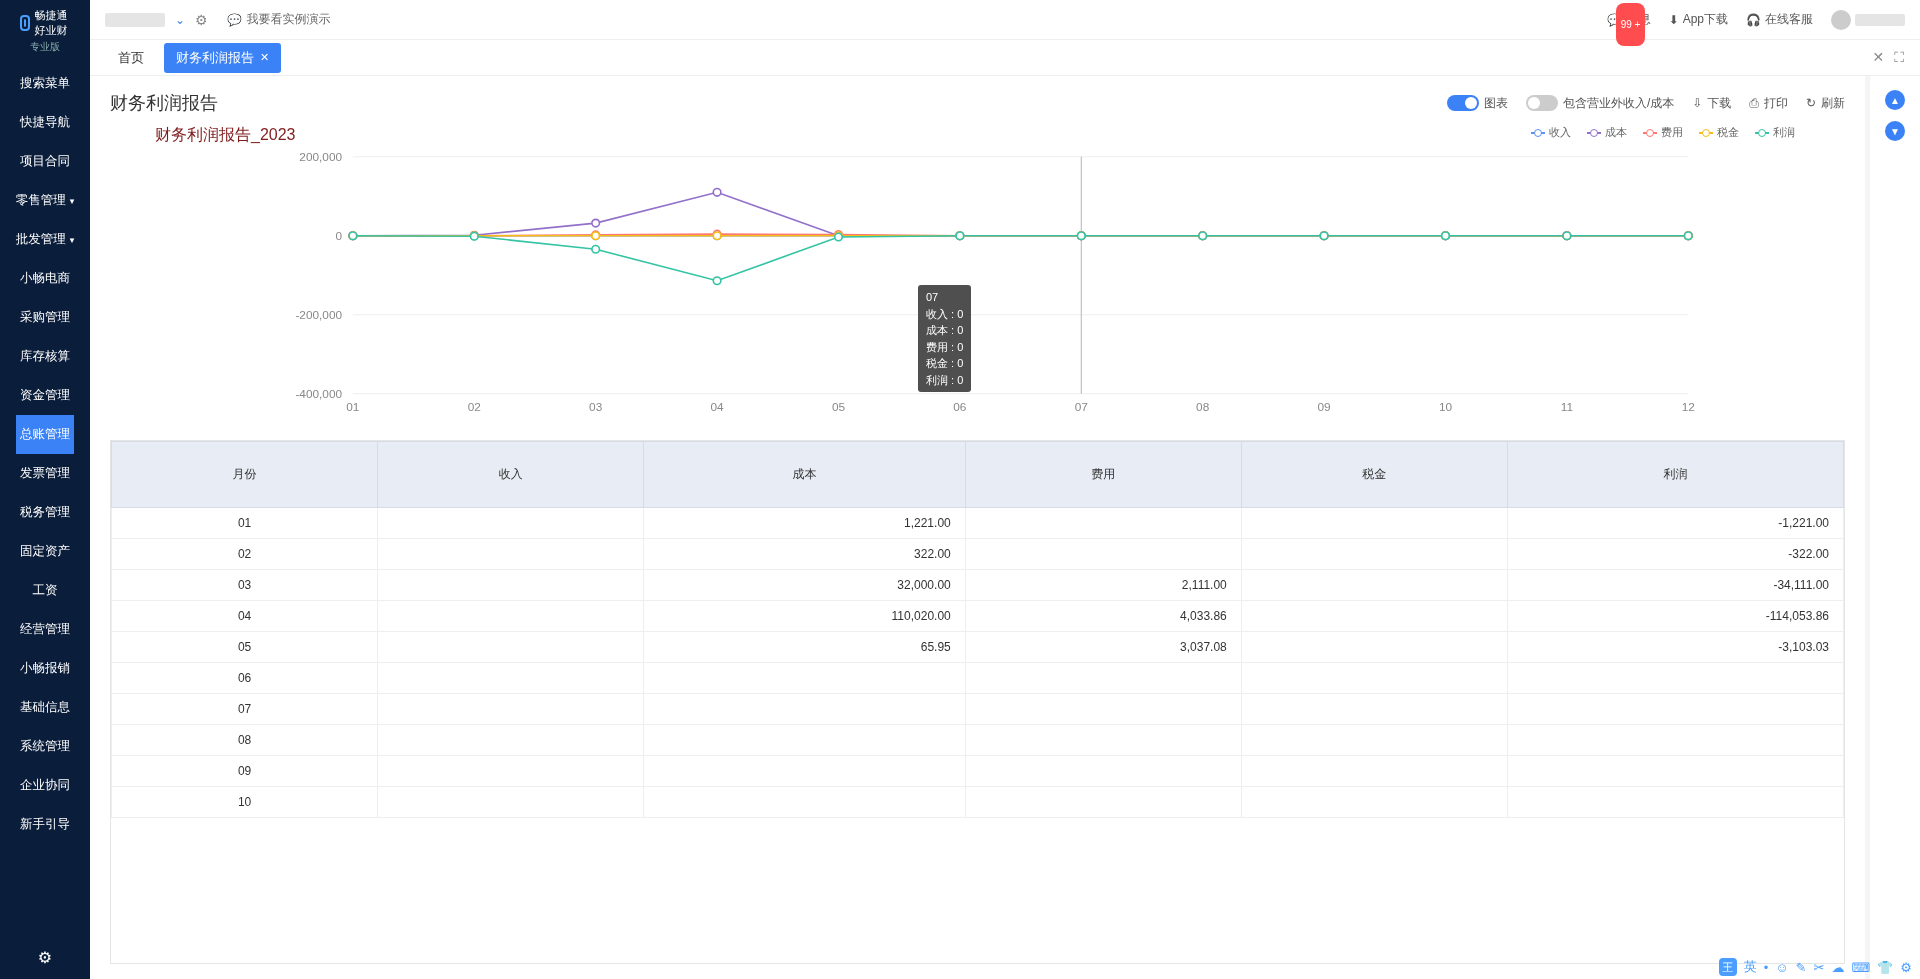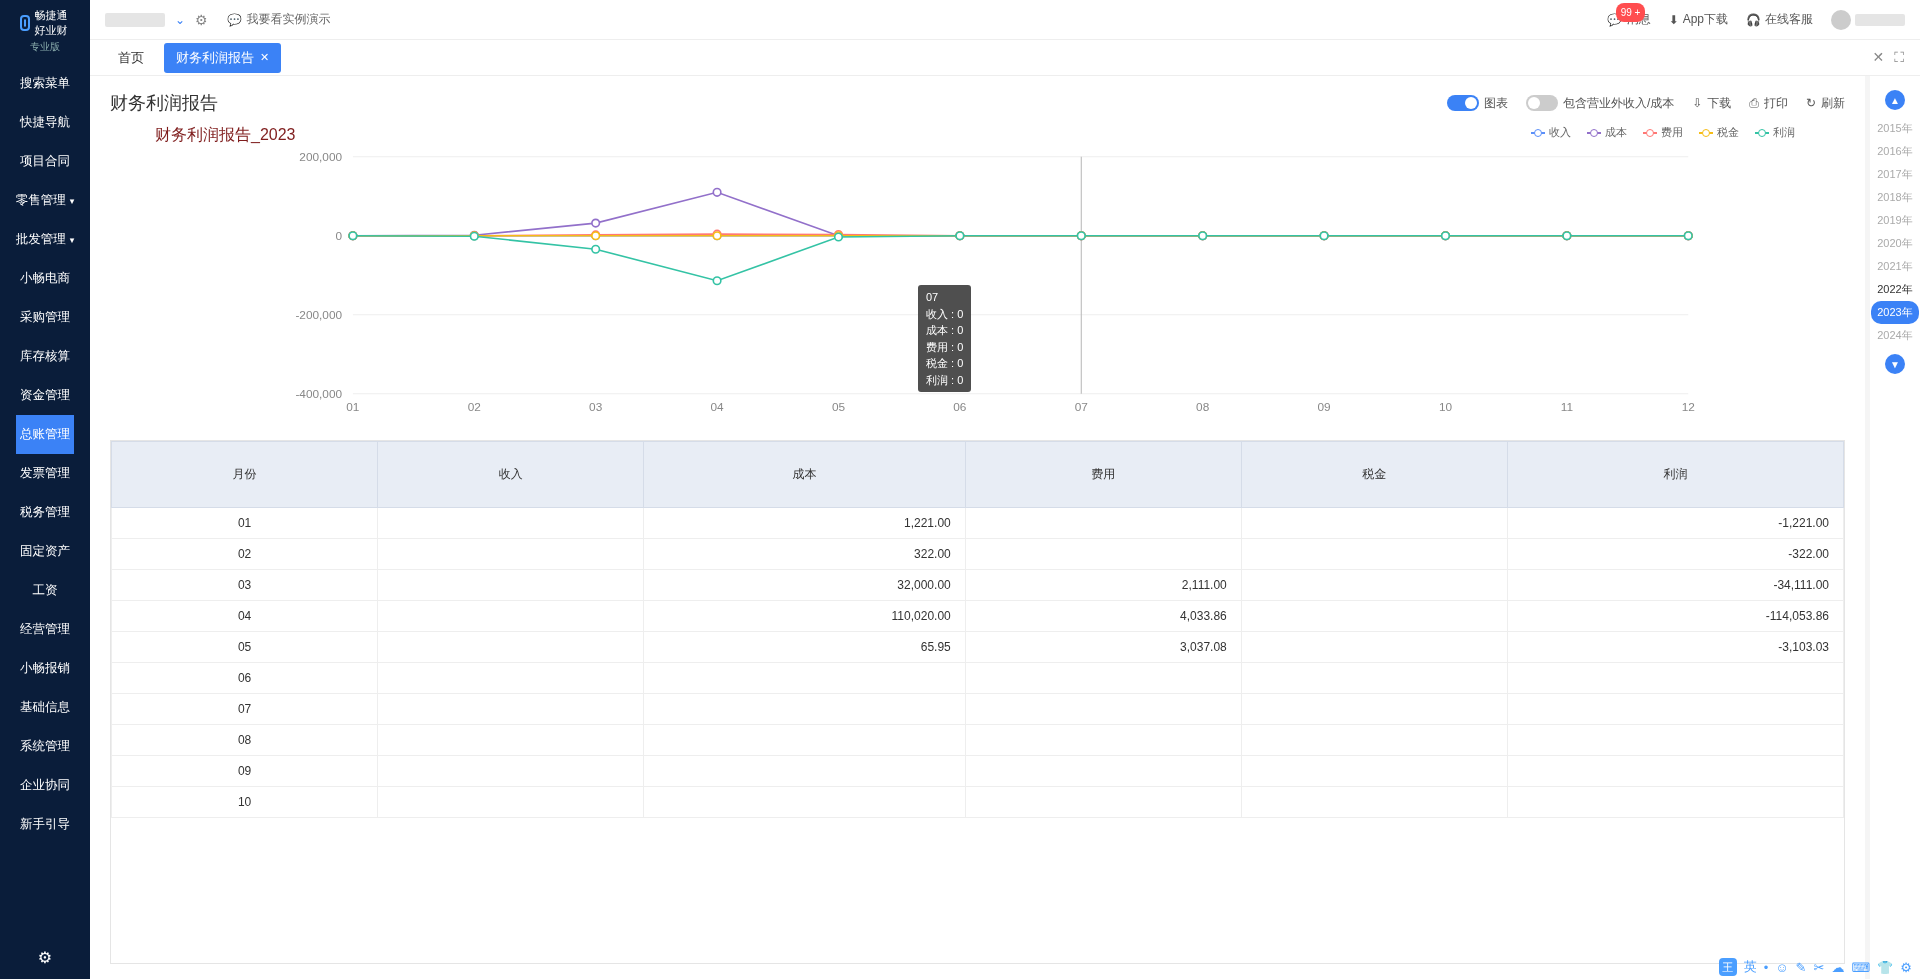--- a/index.html
+++ b/index.html
@@ -14,21 +14,21 @@
 .nav-item .arrow { font-size: 9px; margin-left: 4px; }
 .gear { margin-top: auto; padding: 12px; font-size: 16px; cursor: pointer; }
 .main { flex: 1; display: flex; flex-direction: column; height: 979px; }
 .topbar { height: 40px; display: flex; align-items: center; padding: 0 15px; border-bottom: 1px solid #eee; gap: 10px; }
 .org-redacted { width: 60px; height: 14px; background: #e5e5e5; border-radius: 2px; }
 .topbar-chevron { color: #3b82f6; font-size: 12px; cursor: pointer; }
 .topbar-gear { color: #888; font-size: 14px; cursor: pointer; }
 .demo-link { display: flex; align-items: center; gap: 4px; color: #666; font-size: 12px; cursor: pointer; margin-left: 10px; }
 .topbar-right { margin-left: auto; display: flex; align-items: center; gap: 18px; color: #555; font-size: 12px; }
 .top-item { display: flex; align-items: center; gap: 4px; cursor: pointer; position: relative; }
-.badge { position: absolute; top: -8px; left: 8px; background: #ff4d4f; color: #fff; font-size: 10px; padding: 4px 5px; border-radius: 8px; }
+.badge { position: absolute; top: -8px; left: 8px; background: #ff4d4f; color: #fff; font-size: 10px; padding: 16px 5px; border-radius: 8px; }
 .avatar { width: 20px; height: 20px; background: #ccc; border-radius: 50%; }
 .user-redacted { width: 50px; height: 12px; background: #e5e5e5; border-radius: 2px; }
 .tabbar { height: 36px; display: flex; align-items: center; padding: 0 16px; border-bottom: 1px solid #eee; gap: 8px; }
 .tab { padding: 6px 12px; font-size: 13px; cursor: pointer; border-radius: 3px; display: flex; align-items: center; gap: 6px; }
 .tab.active { background: #3b82f6; color: #fff; }
 .tab-close { font-size: 11px; cursor: pointer; }
 .tabbar-right { margin-left: auto; display: flex; gap: 10px; color: #888; }
 .tabbar-right span { cursor: pointer; font-size: 14px; }
 .content { flex: 1; display: flex; overflow: hidden; }
 .content-main { flex: 1; padding: 15px 20px; display: flex; flex-direction: column; overflow: hidden; }
@@ -383,32 +383,20 @@
             </tbody>
         </table>
       </div>
 
     </div>
 
     <div class="divider-h"></div>
 
     <div class="year-panel">
       <div class="year-scroll">▲</div>
-      <div id="year-list">
-          <div class="year-item">2015年</div>
-          <div class="year-item">2016年</div>
-          <div class="year-item">2017年</div>
-          <div class="year-item">2018年</div>
-          <div class="year-item">2019年</div>
-          <div class="year-item">2020年</div>
-          <div class="year-item">2021年</div>
-          <div class="year-item current">2022年</div>
-          <div class="year-item active">2023年</div>
-          <div class="year-item">2024年</div>
-        </div>
       <div class="year-scroll">▼</div>
     </div>
   </div>
 
 </div>
 
 <div class="ime-bar">
   <span class="ime-badge">王</span>
   <span>英</span>
   <span>•</span>

